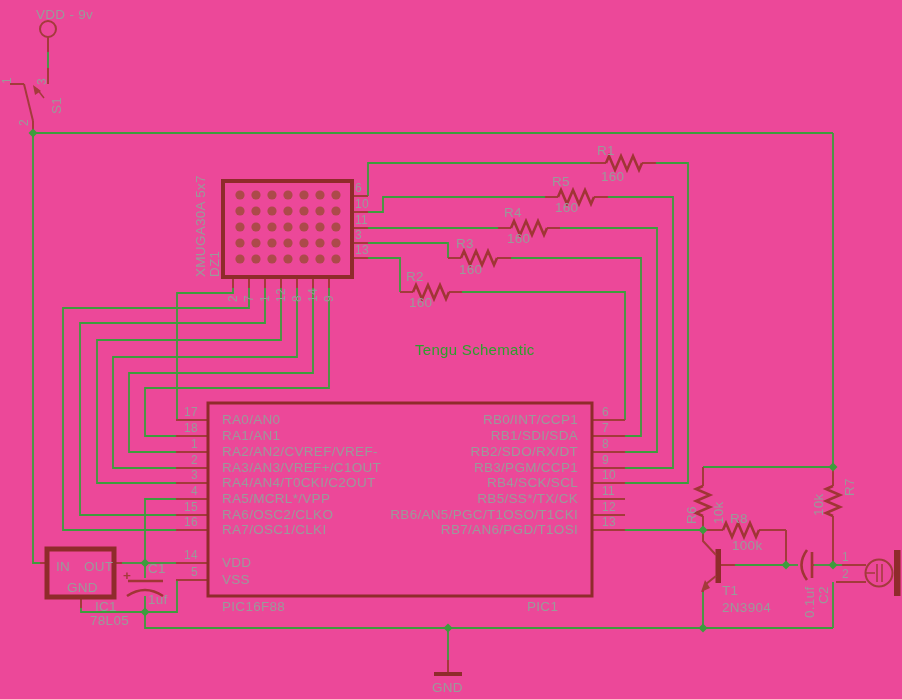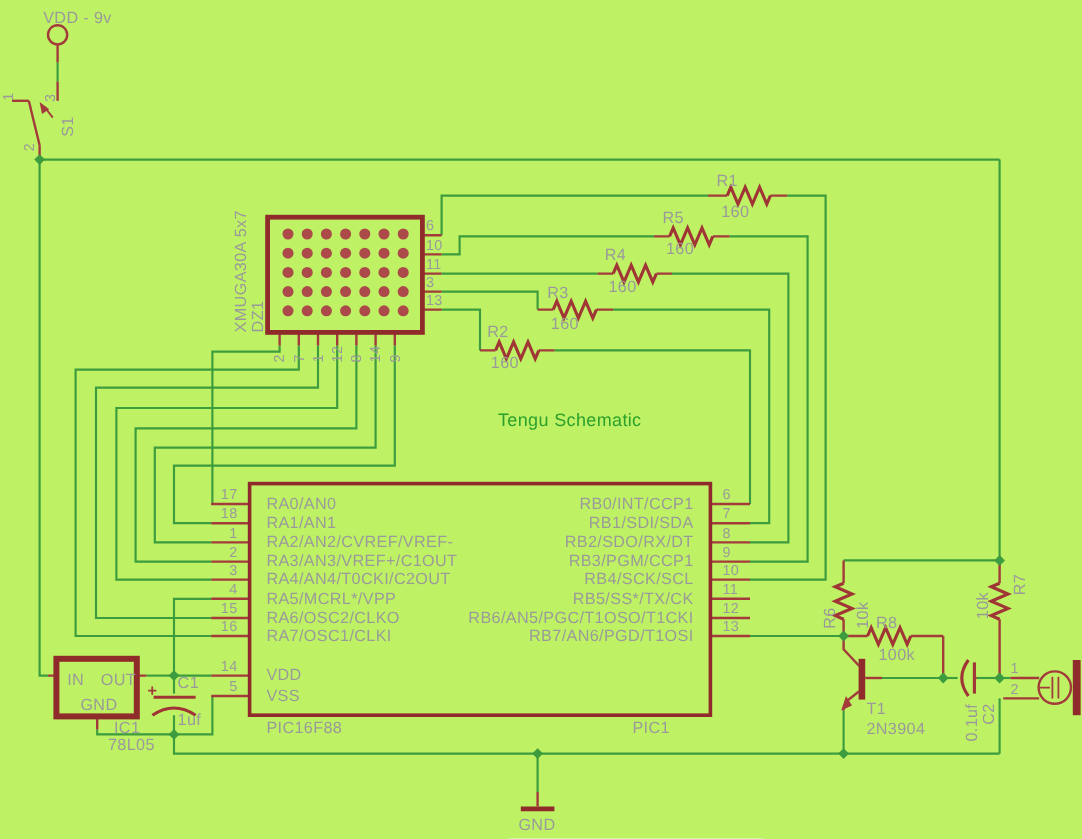--- a/index.html
+++ b/index.html
@@ -1,16 +1,16 @@
 <!DOCTYPE html>
 <html><head>
 <meta charset="utf-8">
 <style>
   html,body{margin:0;padding:0;background:#ffffff;}
-  #canvas{position:relative;width:902px;height:699px;background:#bef264;overflow:hidden;}
+  #canvas{position:relative;width:902px;height:699px;background:#ec4899;overflow:hidden;}
   svg{position:absolute;left:0;top:0;}
   .w{stroke:#3d9c3d;stroke-width:1.8;fill:none;}
   .r{stroke:#a33b3b;stroke-width:2;fill:none;}
   .r15{stroke:#a33b3b;stroke-width:1.5;fill:none;}
   .rz{stroke:#a03535;stroke-width:2.6;fill:none;stroke-linejoin:miter;}
   .rt{stroke:#8f2b2b;fill:none;}
   .rp{stroke:#a03535;stroke-width:2.6;fill:none;}
   .fillr{fill:#8f2b2b;stroke:none;}
   .fillr2{fill:#a33b3b;stroke:none;}
   .dotled{fill:#ac4a4a;stroke:none;}

